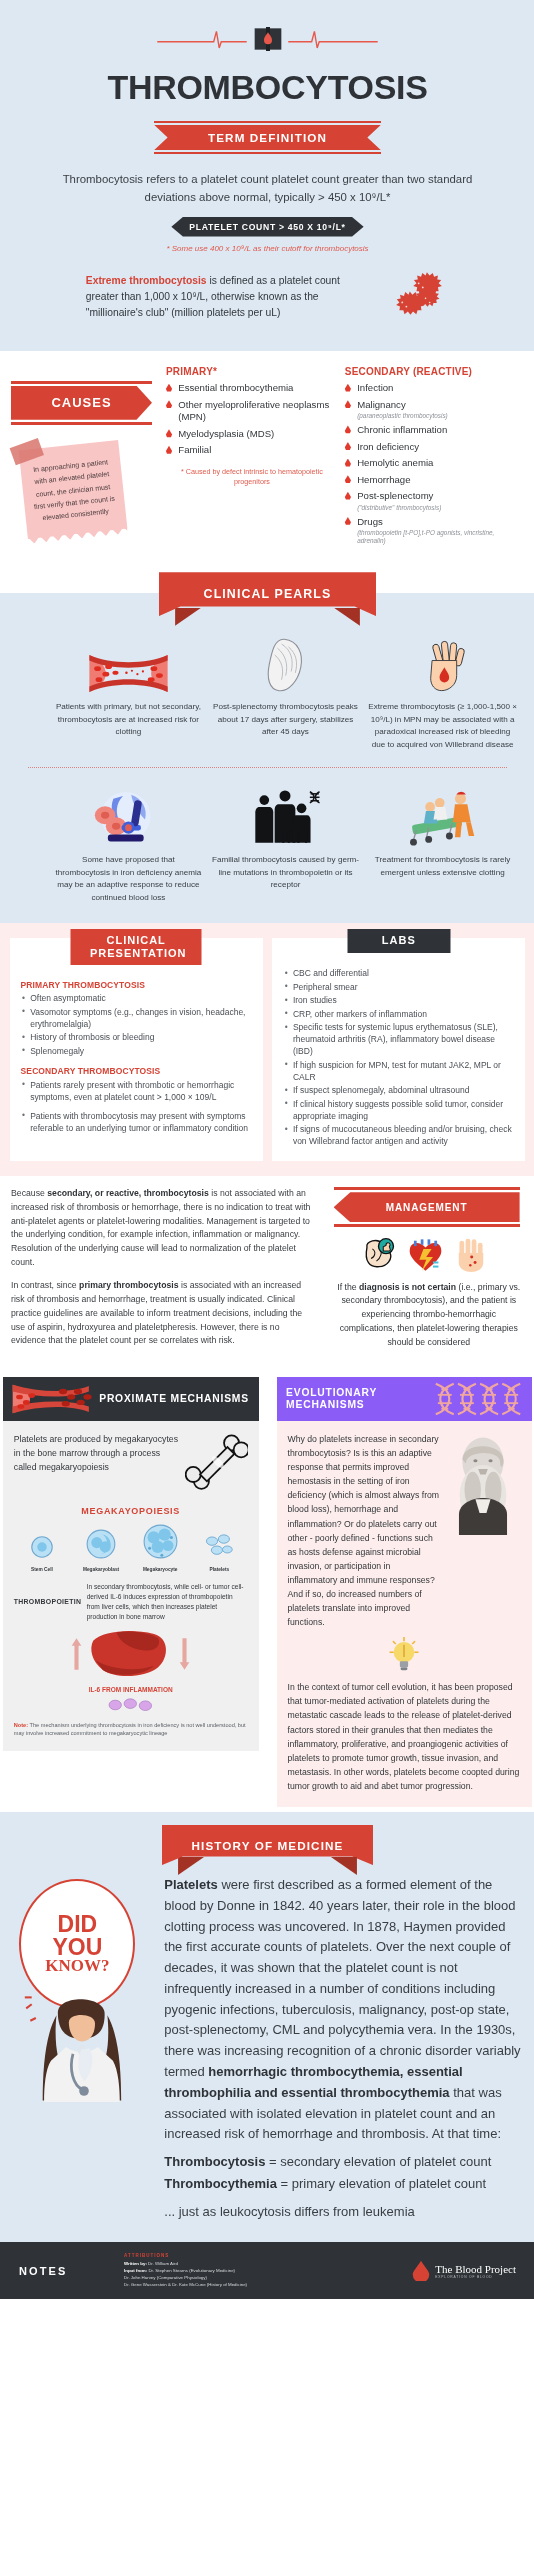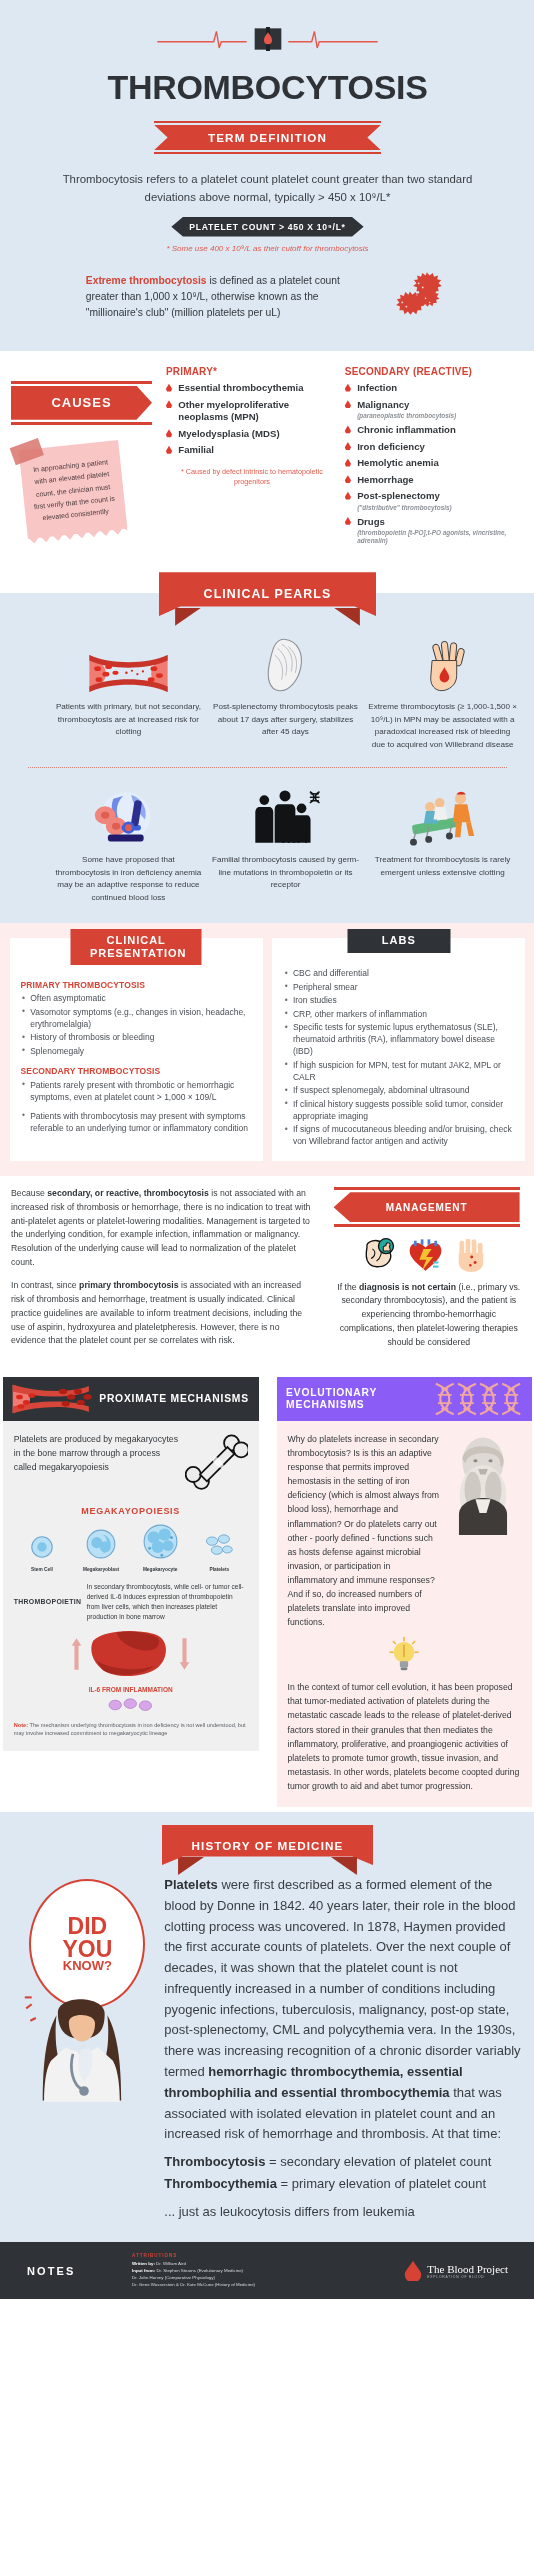--- a/index.html
+++ b/index.html
@@ -60,21 +60,21 @@
     content:""; position:absolute; top:-6.9px; left:-6.9px; width:30px; height:18px;
     background:#d8746c; transform: rotate(-14deg); opacity:.85;
   }
   .sticky::after {
     content:""; position:absolute; bottom:-5.5px; left:0; right:0; height:6.9px;
     background:#f9c6c6;
     clip-path: polygon(0 0,6% 100%,12% 0,18% 100%,24% 0,30% 100%,36% 0,42% 100%,48% 0,54% 100%,60% 0,66% 100%,72% 0,78% 100%,84% 0,90% 100%,96% 0,100% 60%,100% 0);
   }
   .col-head { color:#d64335; font-weight:bold; font-size:10px; letter-spacing:0.2px; margin-bottom:5.5px; }
   .drop-list { list-style:none; }
-  .drop-list li { position:relative; padding-left:12.4px; margin-bottom:4.1px; font-size:9.6px; line-height:1.3;font-weight:bold; }
+  .drop-list li { position:relative; padding-left:12.4px; margin-bottom:4.1px; font-size:9.6px; line-height:1.3; }
   .drop-list li .dropicon {
     position:absolute; left:0; top:1.4px; width:6.2px; height:8.3px; background:#e23b2e;
     clip-path: polygon(50% 0, 100% 62%, 82% 95%, 18% 95%, 0 62%);
   }
   .sub { display:block; color:#8d9197; font-size:6.4px; font-style:italic; line-height:1.25; margin-top:0.7px; }
   .foot-note { color:#e05a4c; font-size:7.2px; text-align:center; line-height:1.45; margin-top:9.6px; padding:0 12.4px; }
 
   
   .pearls { background:#dde8f3; padding: 2.8px 0 19.3px; }
   .pearls-banner-holder { background:#fff; padding-top:11px; }
@@ -150,31 +150,31 @@
   .il6 { text-align:center; font-size:6.5px; font-weight:bold; color:#d64335; margin: 5.5px 0 2.8px; }
   .mech-note { font-size:5.6px; line-height:1.45; color:#5c6167; margin-top:6.9px; }
   .mech-note b { color:#d64335; }
 
   
   .history-band { background:#dde8f3; padding: 0 0 12.4px; }
   .hist-banner-holder { background:#dde8f3; text-align:center; padding: 12.4px 0 9.6px; }
   .hist-grid { display:grid; grid-template-columns: 145px 1fr; gap:6.9px; padding: 0 12.4px; }
   .bubble-wrap { position:relative; height: 227px; }
   .bubble {
-    position:absolute; top:4.1px; left:17px; width:116px; height:130px;
+    position:absolute; top:4.1px; left:7px; width:116px; height:130px;
     border:2.1px solid #d64335; border-radius:50%; background:#fff;
     display:flex; flex-direction:column; align-items:center; justify-content:center;
   }
   .bubble span { color:#d64335; font-weight:800; font-size:23px; line-height:0.98; }
-  .bubble span.small { font-size:13px; }
+  .bubble span.small { font-size:17px;font-family:Liberation Serif, serif; }
   .hist-text p { font-size:13px; line-height:1.6; color:#3a3e42; margin-bottom:6.9px; }
   .hist-text b { color:#2f3337; }
 
   
-  .footer { background:#2f3337; color:#fff; display:grid; grid-template-columns: 90px 1fr 158px; align-items:center; padding: 11px 27px; gap: 15px; }
+  .footer { background:#2f3337; color:#fff; display:grid; grid-template-columns: 90px 1fr 158px; align-items:center; padding: 11px 19px; gap: 15px; }
   .footer .notes { font-weight:bold; font-size:11px; letter-spacing:2.1px; }
   .attr-title { font-size:4.5px; font-weight:bold; letter-spacing:1px; color:#d64335; margin-bottom:2.1px; }
   .attr-line { font-size:4.4px; line-height:1.6; color:#d8dadd; }
   .attr-line b { color:#fff; }
   .brand { display:flex; align-items:center; gap:5.5px; justify-content:flex-end; }
   .brand-txt { text-align:left; }
   .brand-txt .b1 { font-family:"Liberation Serif", serif; font-size:11px; }
   .brand-txt .b2 { font-size:3.3px; letter-spacing:0.8px; color:#b9bcc0; }
 </style>
 </head>

